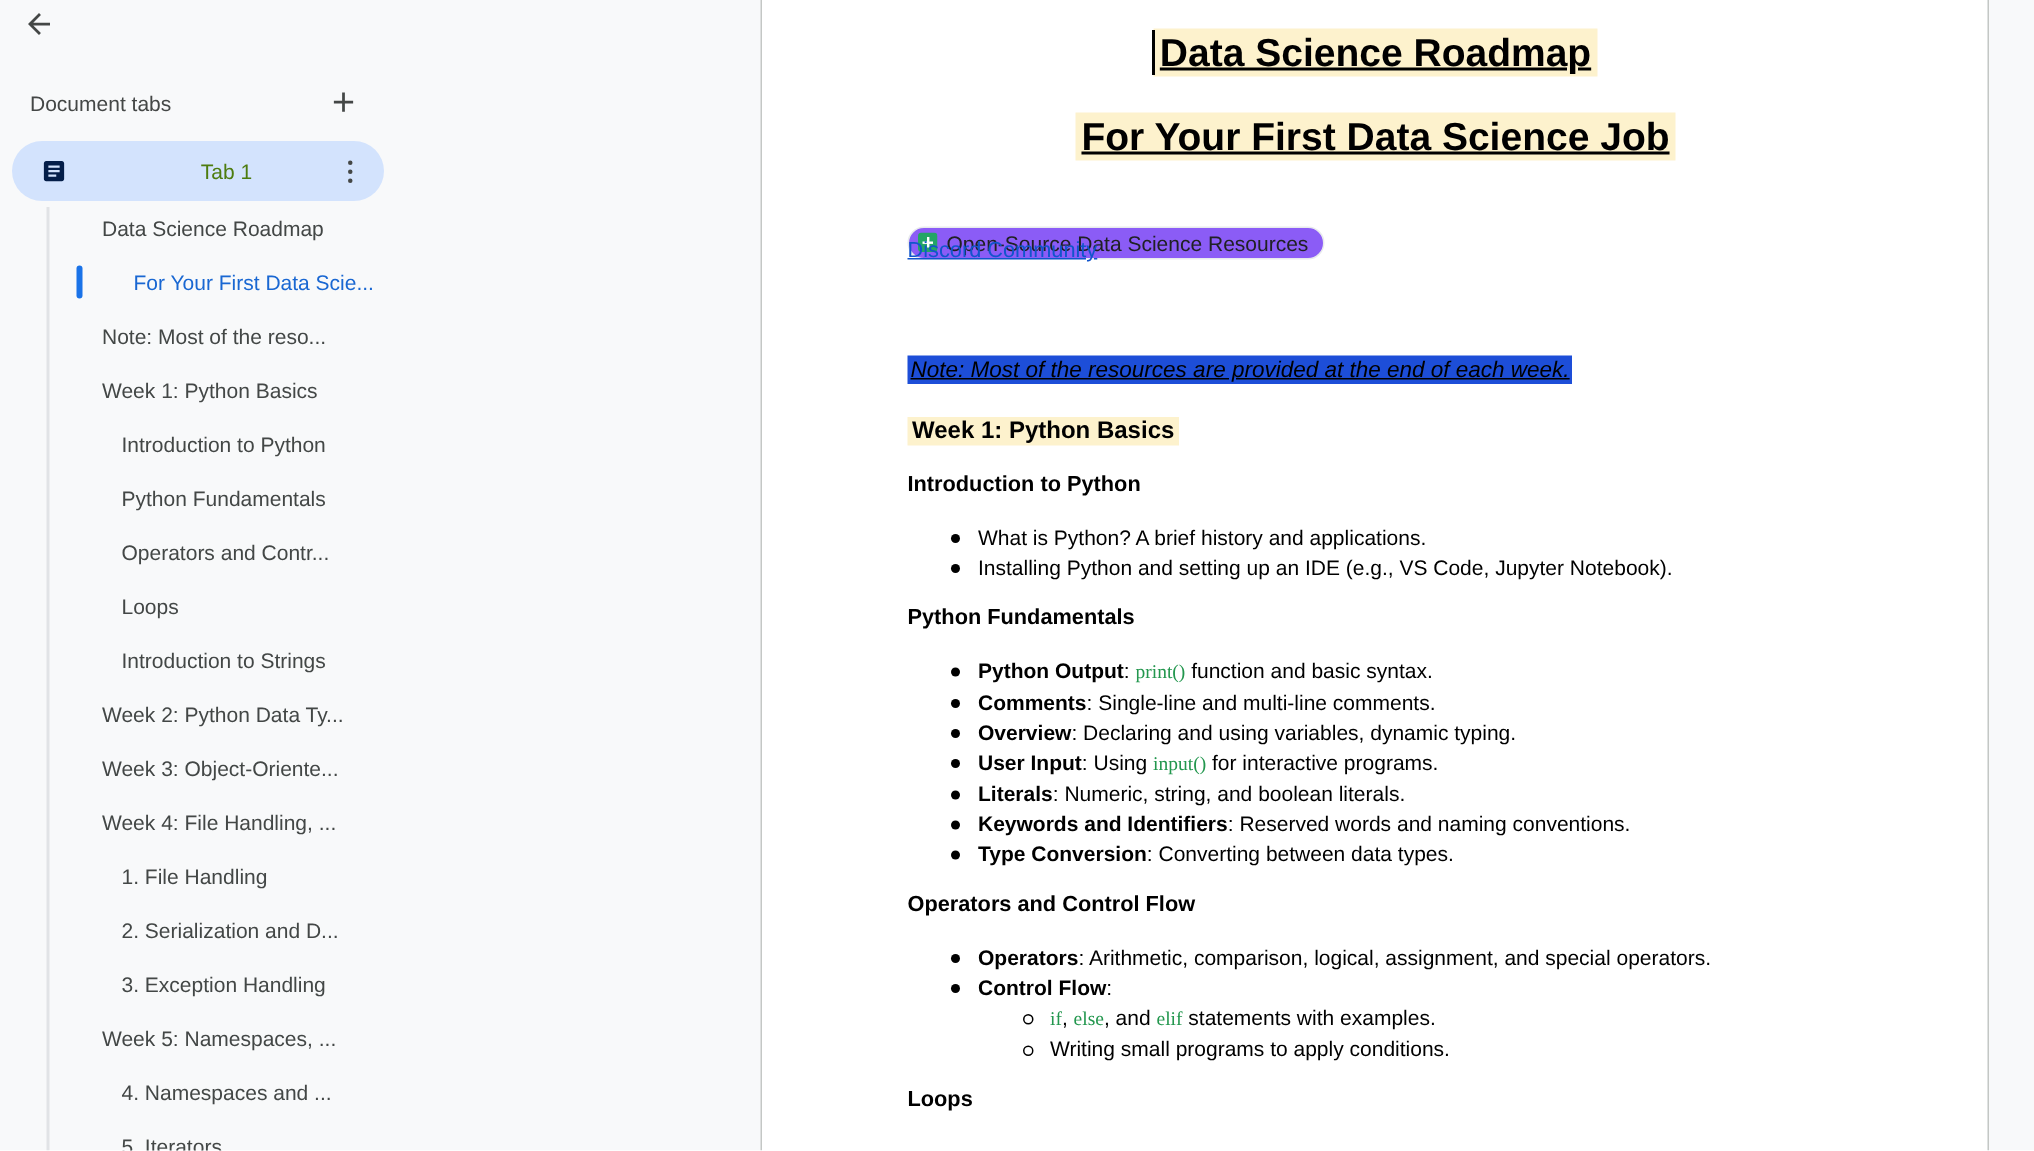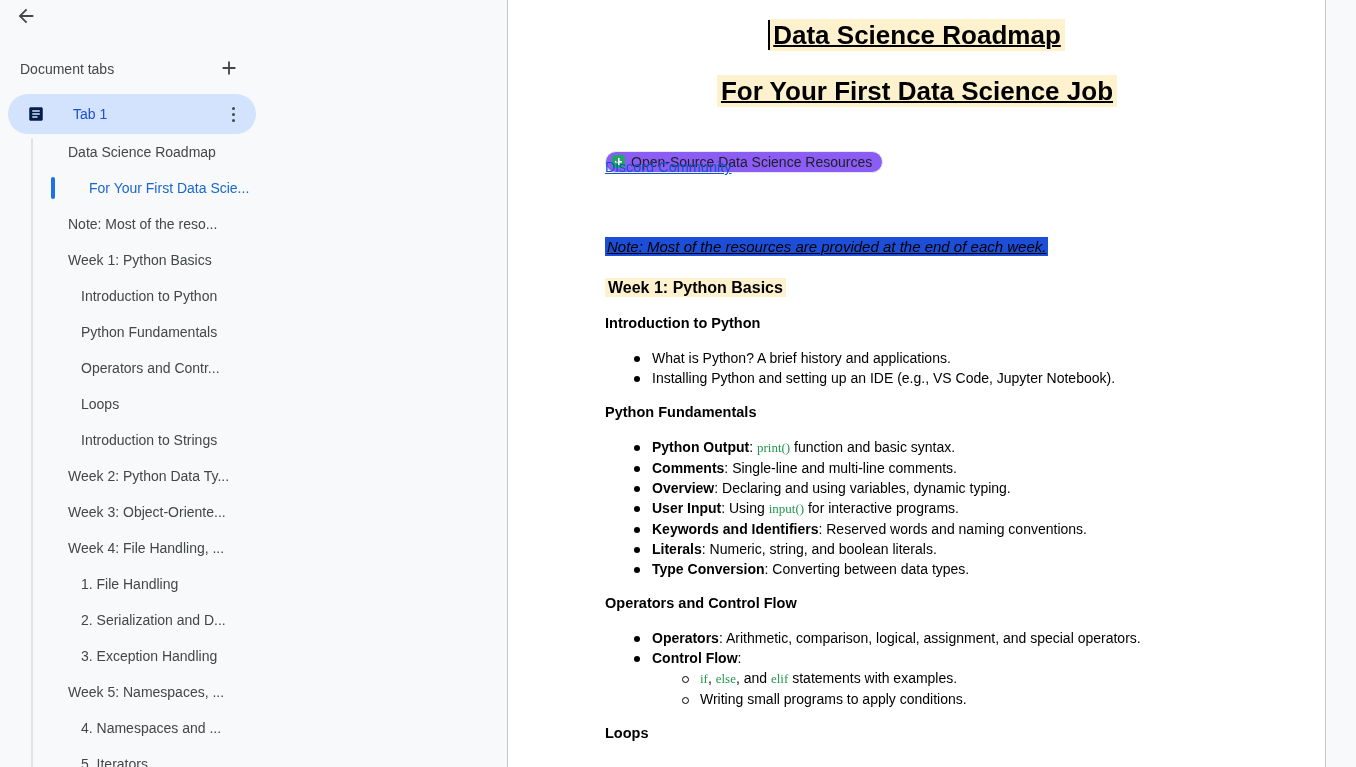--- a/index.html
+++ b/index.html
@@ -13,21 +13,21 @@
   .back-btn { position:absolute; left:13px; top:4px; width:26px; height:26px;
     background:none; border:none; cursor:pointer; color:#444746; }
   .tabs-header { position:absolute; left:20px; top:58px; right:252px; height:22px;
     display:flex; align-items:center; }
   .tabs-title { font-size:14px; color:#444746; }
   .add-btn { position:absolute; left:196px; top:-2px; width:26px; height:26px;
     background:none; border:none; cursor:pointer; color:#444746; }
   .tab-pill { position:absolute; left:8px; top:94px; width:248px; height:40px;
     border-radius:20px; background:#d3e3fd; display:flex; align-items:center; cursor:pointer; }
   .doc-icon { margin-left:19px; width:18px; height:18px; display:inline-flex; }
-  .tab-label { margin-left:28px; font-size:14px; font-weight:500; color:#1d4ed8; flex:1; }
+  .tab-label { margin-left:28px; font-size:14px; font-weight:500; color:#4d7c0f; flex:1;text-align:center; }
   .kebab { margin-right:18px; display:flex; flex-direction:column; gap:3px; cursor:pointer; padding:3px; }
   .kebab i { width:3px; height:3px; border-radius:50%; background:#444746; display:block; }
 
   .outline { position:absolute; left:0; top:134px; right:0; bottom:0; }
   .rail { position:absolute; left:31px; top:4px; bottom:0; width:2px; background:#e1e3e6; }
   .o-item { position:relative; height:36px; display:flex; align-items:center;
     padding-left:68px; font-size:14px; color:#434746; cursor:pointer; }
   .o-item.lvl2 { padding-left:81px; }
   .o-item.active { color:#1967d2;margin-left:21px; }
   .o-item.active::before { content:""; position:absolute; left:30px; top:7px;
@@ -201,22 +201,22 @@
         <ul class="blist">
           <li><span>What is Python? A brief history and applications.</span></li>
           <li><span>Installing Python and setting up an IDE (e.g., VS Code, Jupyter Notebook).</span></li>
         </ul>
         <div class="h3">Python Fundamentals</div>
         <ul class="blist">
           <li><span class="b">Python Output</span><span>: </span><span class="code">print()</span><span> function and basic syntax.</span></li>
           <li><span class="b">Comments</span><span>: Single-line and multi-line comments.</span></li>
           <li><span class="b">Overview</span><span>: Declaring and using variables, dynamic typing.</span></li>
           <li><span class="b">User Input</span><span>: Using </span><span class="code">input()</span><span> for interactive programs.</span></li>
+          <li><span class="b">Literals</span><span>: Numeric, string, and boolean literals.</span></li>
           <li><span class="b">Keywords and Identifiers</span><span>: Reserved words and naming conventions.</span></li>
-          <li><span class="b">Literals</span><span>: Numeric, string, and boolean literals.</span></li>
           <li><span class="b">Type Conversion</span><span>: Converting between data types.</span></li>
         </ul>
         <div class="h3">Operators and Control Flow</div>
         <ul class="blist">
           <li><span class="b">Operators</span><span>: Arithmetic, comparison, logical, assignment, and special operators.</span></li>
           <li><span class="b">Control Flow</span><span>:</span></li>
           <li class="sub"><span class="code">if</span><span>, </span><span class="code">else</span><span>, and </span><span class="code">elif</span><span> statements with examples.</span></li>
           <li class="sub"><span>Writing small programs to apply conditions.</span></li>
         </ul>
         <div class="h3">Loops</div>

